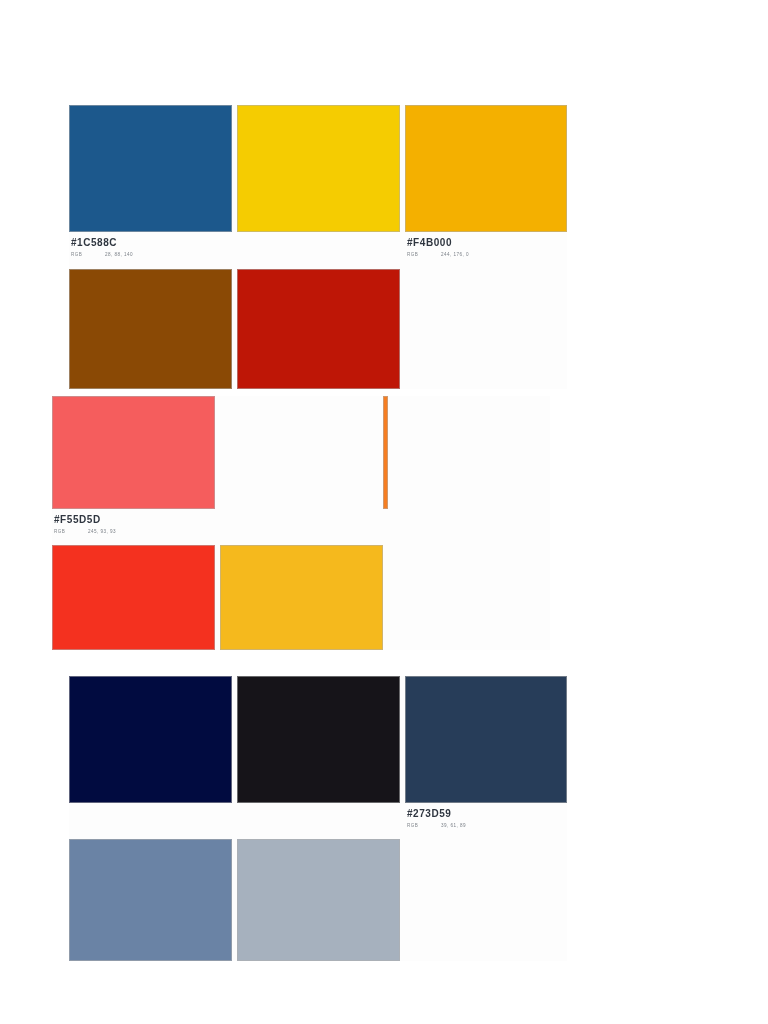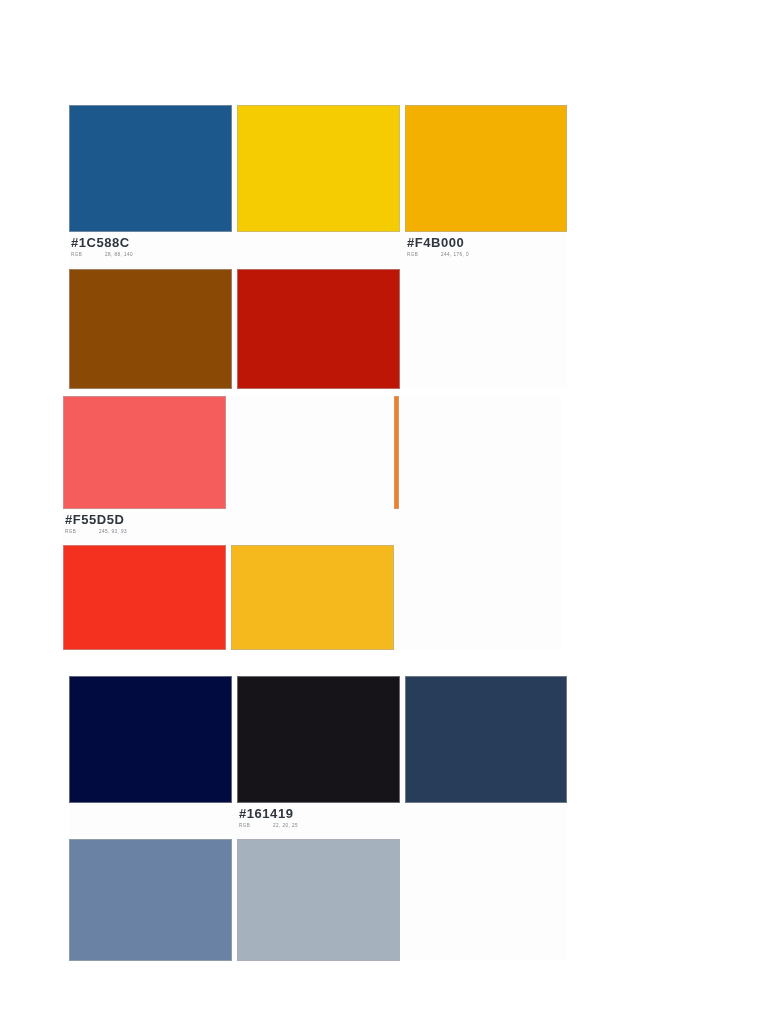--- a/index.html
+++ b/index.html
@@ -52,21 +52,21 @@
     border: none;
     background: transparent !important;
   }
 
   .meta {
     padding: 6px 0 0 2px;
     box-sizing: border-box;
     height: 30px;
   }
   .hexname {
-    font-size: 13px;
+    font-size: 10px;
     font-weight: bold;
     letter-spacing: 0.55px;
     color: #2f3640;
     line-height: 10px;
     white-space: nowrap;
   }
   .rgbline {
     margin-top: 3px;
     font-size: 4.6px;
     letter-spacing: 0.45px;
@@ -120,21 +120,21 @@
       <div class="cell">
         <div class="swatch" style="height:120px; background:#BE1606;"></div>
       </div>
       <div class="cell spacer"></div>
       <div class="cell">
         <div class="swatch empty" style="height:120px;"></div>
       </div>
     </div>
   </div>
 
-  <div class="block" style="left:63px; top:396px; width:498px;">
+  <div class="block" style="left:52px; top:396px; width:498px;">
 
     <div class="grid">
       <div class="cell">
         <div class="swatch" style="height:113px; background:#F55D5D;"></div>
         <div class="meta">
           <div class="hexname">#F55D5D</div>
           <div class="rgbline"><span class="rgbtag">RGB</span><span class="rgbvals">245, 93, 93</span></div>
         </div>
       </div>
       <div class="cell spacer"></div>
@@ -161,28 +161,28 @@
 
   <div class="block" style="left:69px; top:676px; width:498px;">
 
     <div class="grid">
       <div class="cell">
         <div class="swatch" style="height:127px; background:#010B40;"></div>
       </div>
       <div class="cell spacer"></div>
       <div class="cell">
         <div class="swatch" style="height:127px; background:#161419;"></div>
-        <div class="meta">
-          <div class="hexname">#161419</div>
-          <div class="rgbline"><span class="rgbtag">RGB</span><span class="rgbvals">22, 20, 25</span></div>
-        </div>
       </div>
       <div class="cell spacer"></div>
       <div class="cell">
         <div class="swatch" style="height:127px; background:#273D59;"></div>
+        <div class="meta">
+          <div class="hexname">#273D59</div>
+          <div class="rgbline"><span class="rgbtag">RGB</span><span class="rgbvals">39, 61, 89</span></div>
+        </div>
       </div>
     </div>
 
     <div class="grid" style="margin-top:6px;">
       <div class="cell">
         <div class="swatch" style="height:122px; background:#6A83A5;"></div>
       </div>
       <div class="cell spacer"></div>
       <div class="cell">
         <div class="swatch" style="height:122px; background:#A6B1BE;"></div>

